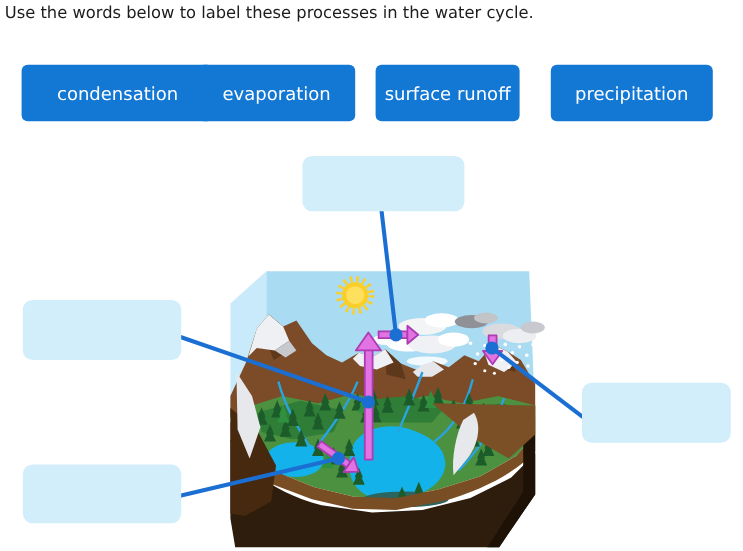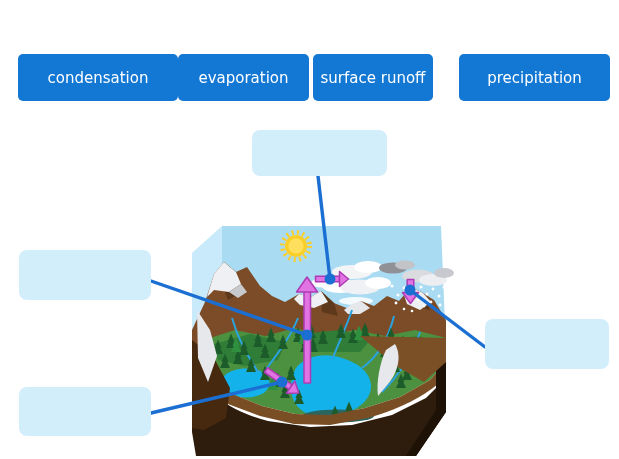--- a/index.html
+++ b/index.html
@@ -13,26 +13,27 @@
   svg{position:absolute;left:0;top:0;}
   .connector{stroke:var(--connector-line,#1b6fd3);stroke-width:3.4;stroke-linecap:round;}
   .dot{fill:var(--connector-dot,#1b6fd3);}
   .parrow{fill:var(--process-arrow-fill,#e273e2);stroke:var(--process-arrow-stroke,#ad3bb3);stroke-width:1.5;stroke-linejoin:round;}
 </style>
 </head>
 <body>
 
 <div class="stage">
 
+  <div class="title">Use the words below to label these processes in the water cycle.</div>
 
   <div>
     <button class="word" style="left:18px;width:160px">condensation</button>
-    <button class="word" style="left:178px;width:131px">evaporation</button>
+    <button class="word" style="left:165px;width:131px">evaporation</button>
     <button class="word" style="left:313px;width:120px">surface runoff</button>
-    <button class="word" style="left:459px;width:151px">precipitation</button>
+    <button class="word" style="left:459px;width:135px">precipitation</button>
   </div>
 
   <svg width="619" height="459" viewBox="0 0 619 459">
 
     <g>
       <polygon points="222,226 192,253 192,352 222,348" style="fill:var(--sky-side,#c8eafa)"></polygon>
       <polygon points="222,226 441,226 446,348 222,348" style="fill:var(--sky,#a9dbf3)"></polygon>
     </g>
 
     <g>

